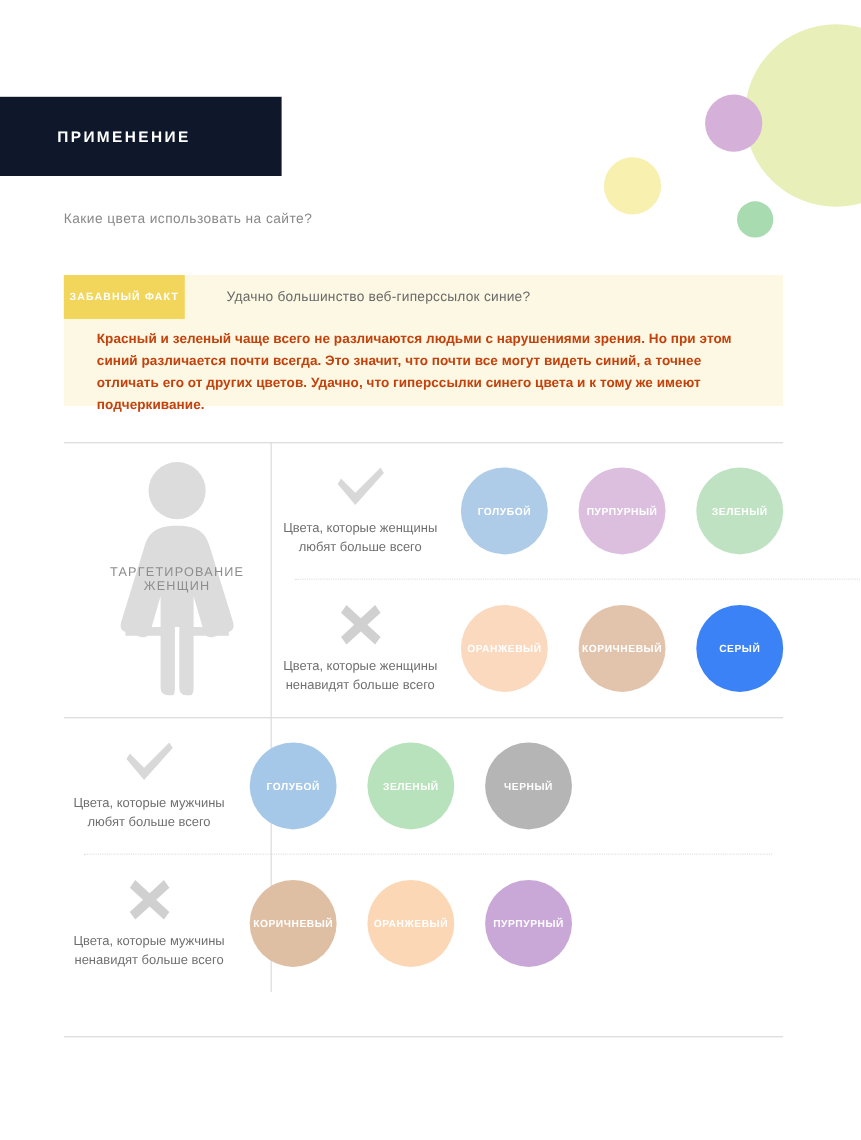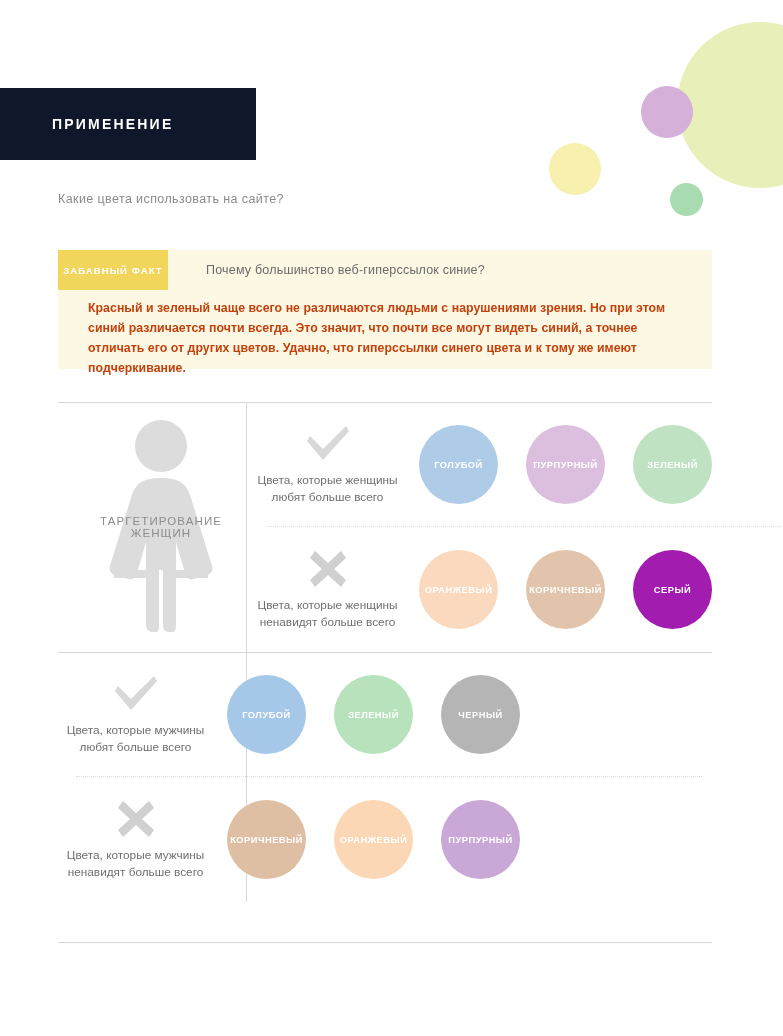--- a/index.html
+++ b/index.html
@@ -181,21 +181,21 @@
 <div id="section-banner">
   <span class="banner-text">ПРИМЕНЕНИЕ</span>
 </div>
 
 <div id="page-subtitle">Какие цвета использовать на сайте?</div>
 
 <div id="funfact-panel">
   <div id="funfact-badge">
     <span class="badge-text">ЗАБАВНЫЙ ФАКТ</span>
   </div>
-  <div id="funfact-question">Почему большинство веб-гиперссылок синие?</div>
+  <div id="funfact-question">Удачно большинство веб-гиперссылок синие?</div>
   <div id="funfact-body">Красный и зеленый чаще всего не различаются людьми с нарушениями зрения. Но при этом синий различается почти всегда. Это значит, что почти все могут видеть синий, а точнее отличать его от других цветов. Удачно, что гиперссылки синего цвета и к тому же имеют подчеркивание.</div>
 </div>
 
 <div id="comparison-table">
     <div class="gender-block">
     <div class="top-rule"></div>
     <div class="v-rule"></div>
     <div class="gender-inner">
       <div class="persona">
         <span class="persona-icon"><svg width="118" height="215" viewBox="0 0 118 215">
@@ -231,21 +231,21 @@
   </svg></span>
           <span class="mark-caption">Цвета, которые женщины ненавидят больше всего</span>
         </div>
         <div class="swatches">
       <div class="swatch" style="background:#fad9be">
         <span class="swatch-label">ОРАНЖЕВЫЙ</span>
       </div>
       <div class="swatch" style="background:#e2c4ac">
         <span class="swatch-label">КОРИЧНЕВЫЙ</span>
       </div>
-      <div class="swatch" style="background:#a21caf">
+      <div class="swatch" style="background:#3b82f6">
         <span class="swatch-label">СЕРЫЙ</span>
       </div>
             </div>
       </div>
         </div>
     </div>
     </div>
     <div class="gender-block">
     <div class="top-rule"></div>
     <div class="v-rule"></div>

